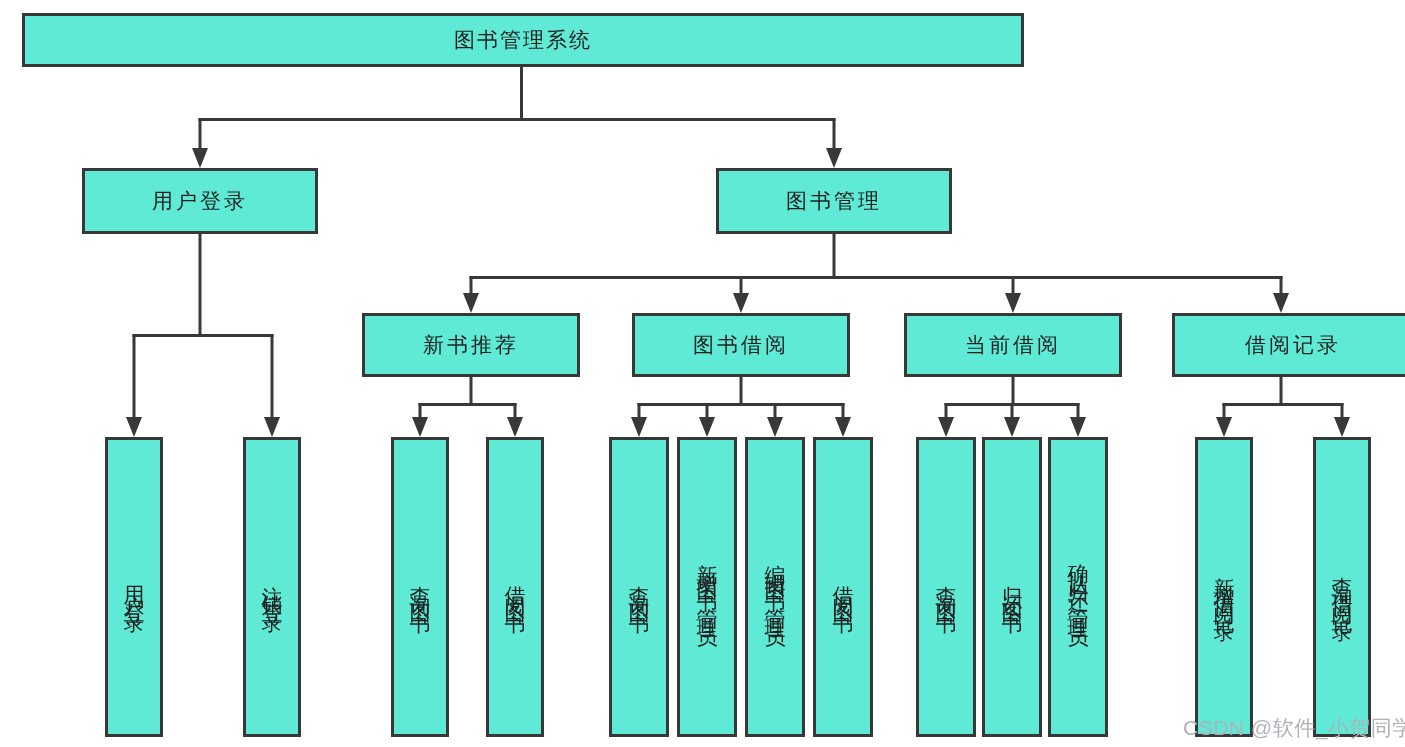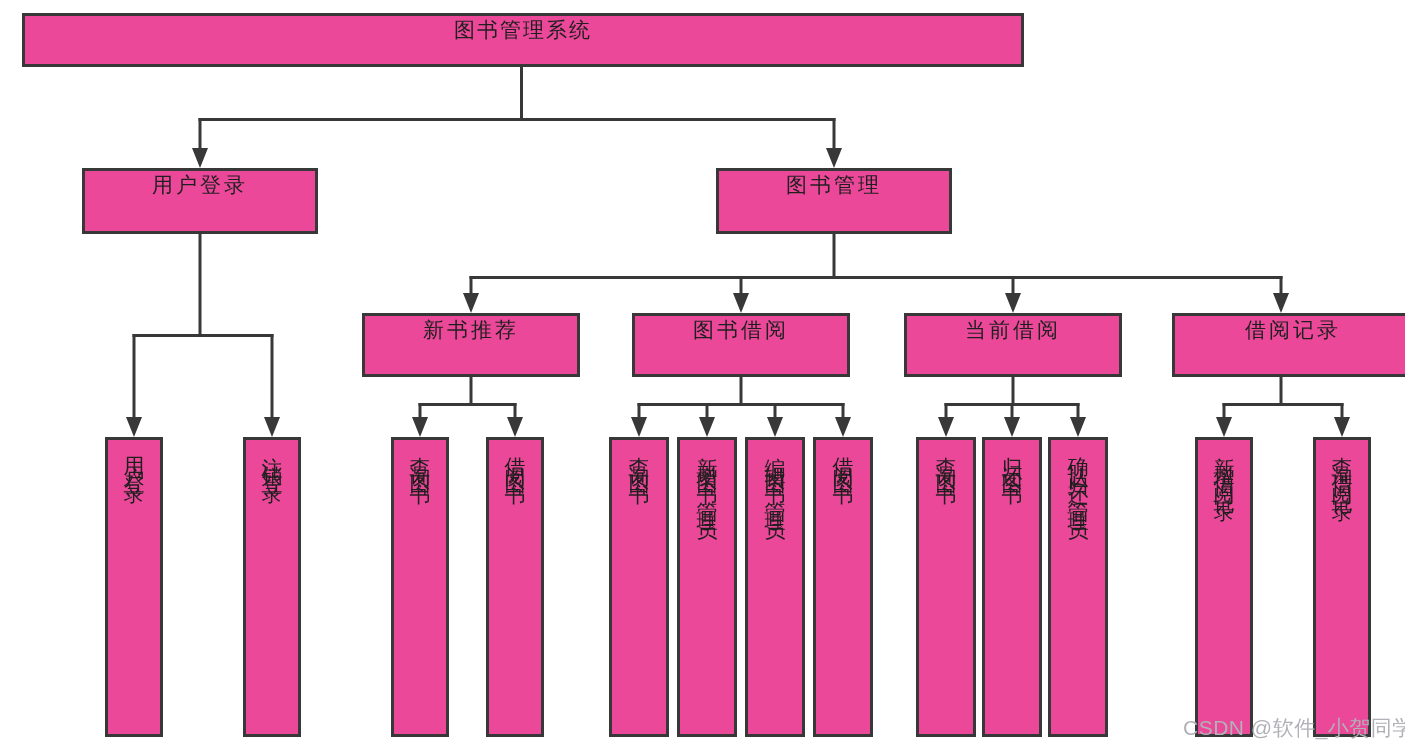--- a/index.html
+++ b/index.html
@@ -4,23 +4,23 @@
 <style>
   html,body{margin:0;padding:0;background:#ffffff;}
   .canvas{
     position:relative;width:1405px;height:747px;background:#ffffff;
     font-family:"Liberation Sans",sans-serif;overflow:hidden;
   }
   .connector-layer{position:absolute;left:0;top:0;}
   .connector-layer line{stroke:#383838;stroke-width:3;}
   .connector-layer polygon{fill:#383838;stroke:none;}
   .node{
-    position:absolute;box-sizing:border-box;background:#ec4899;
+    position:absolute;box-sizing:border-box;background:#5eead4;
     border:3px solid #383838;color:#1f1f1f;
-    display:flex;align-items:flex-start;justify-content:center;
+    display:flex;align-items:center;justify-content:center;
   }
   .node .lbl{font-size:21px;letter-spacing:3px;white-space:nowrap;}
   .node.root .lbl{letter-spacing:2px;}
   .node.leaf .lbl{
     display:block;writing-mode:vertical-rl;text-orientation:mixed;
     letter-spacing:9px;line-height:1.15;white-space:nowrap;
   }
   .watermark{
     position:absolute;left:1183px;top:714px;z-index:5;
     font-size:21px;letter-spacing:.5px;color:#b1b1b8;white-space:nowrap;

